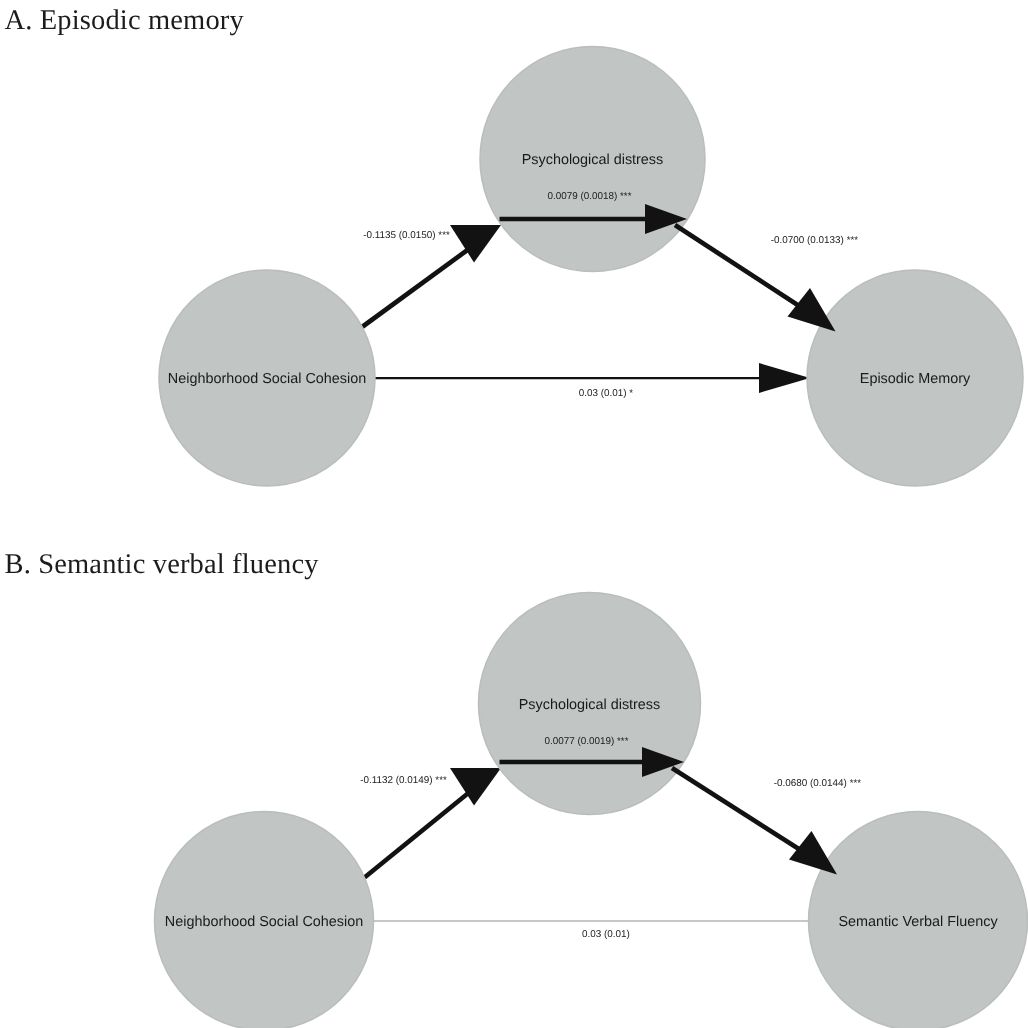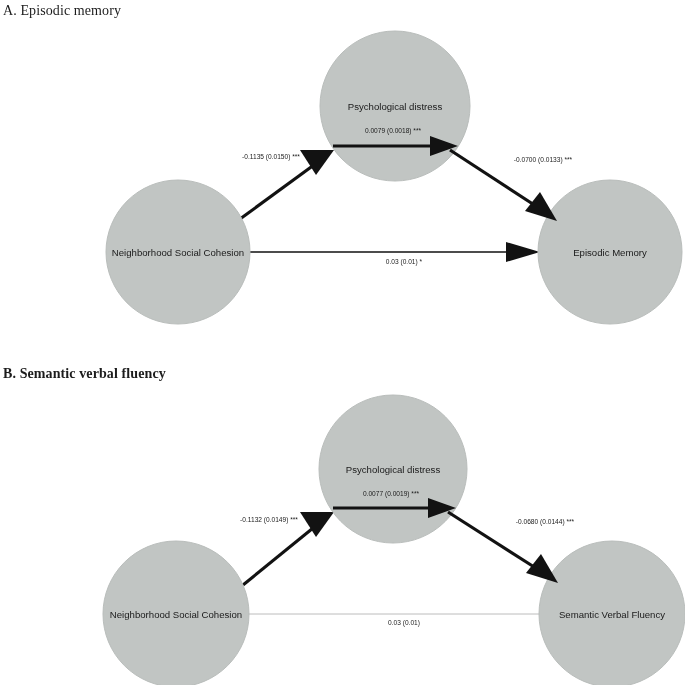--- a/index.html
+++ b/index.html
@@ -17,27 +17,27 @@
   .figure {
     position: absolute;
     inset: 0;
     width: 685px;
     height: 685px;
   }
   .panel-title {
     position: absolute;
     left: 3px;
     font-family: "Liberation Serif", serif;
-    font-size: 14px;
+    font-size: 19px;
     color: #1c1c1c;
     white-space: nowrap;
     letter-spacing: 0.1px;
   }
   #title-a { top: 3px; }
-  #title-b { top: 366px; font-weight: bold; }
+  #title-b { top: 366px; }
 
   svg.diagram {
     position: absolute;
     left: 0;
     top: 0;
     width: 685px;
     height: 685px;
     overflow: visible;
   }
   .node-circle {

